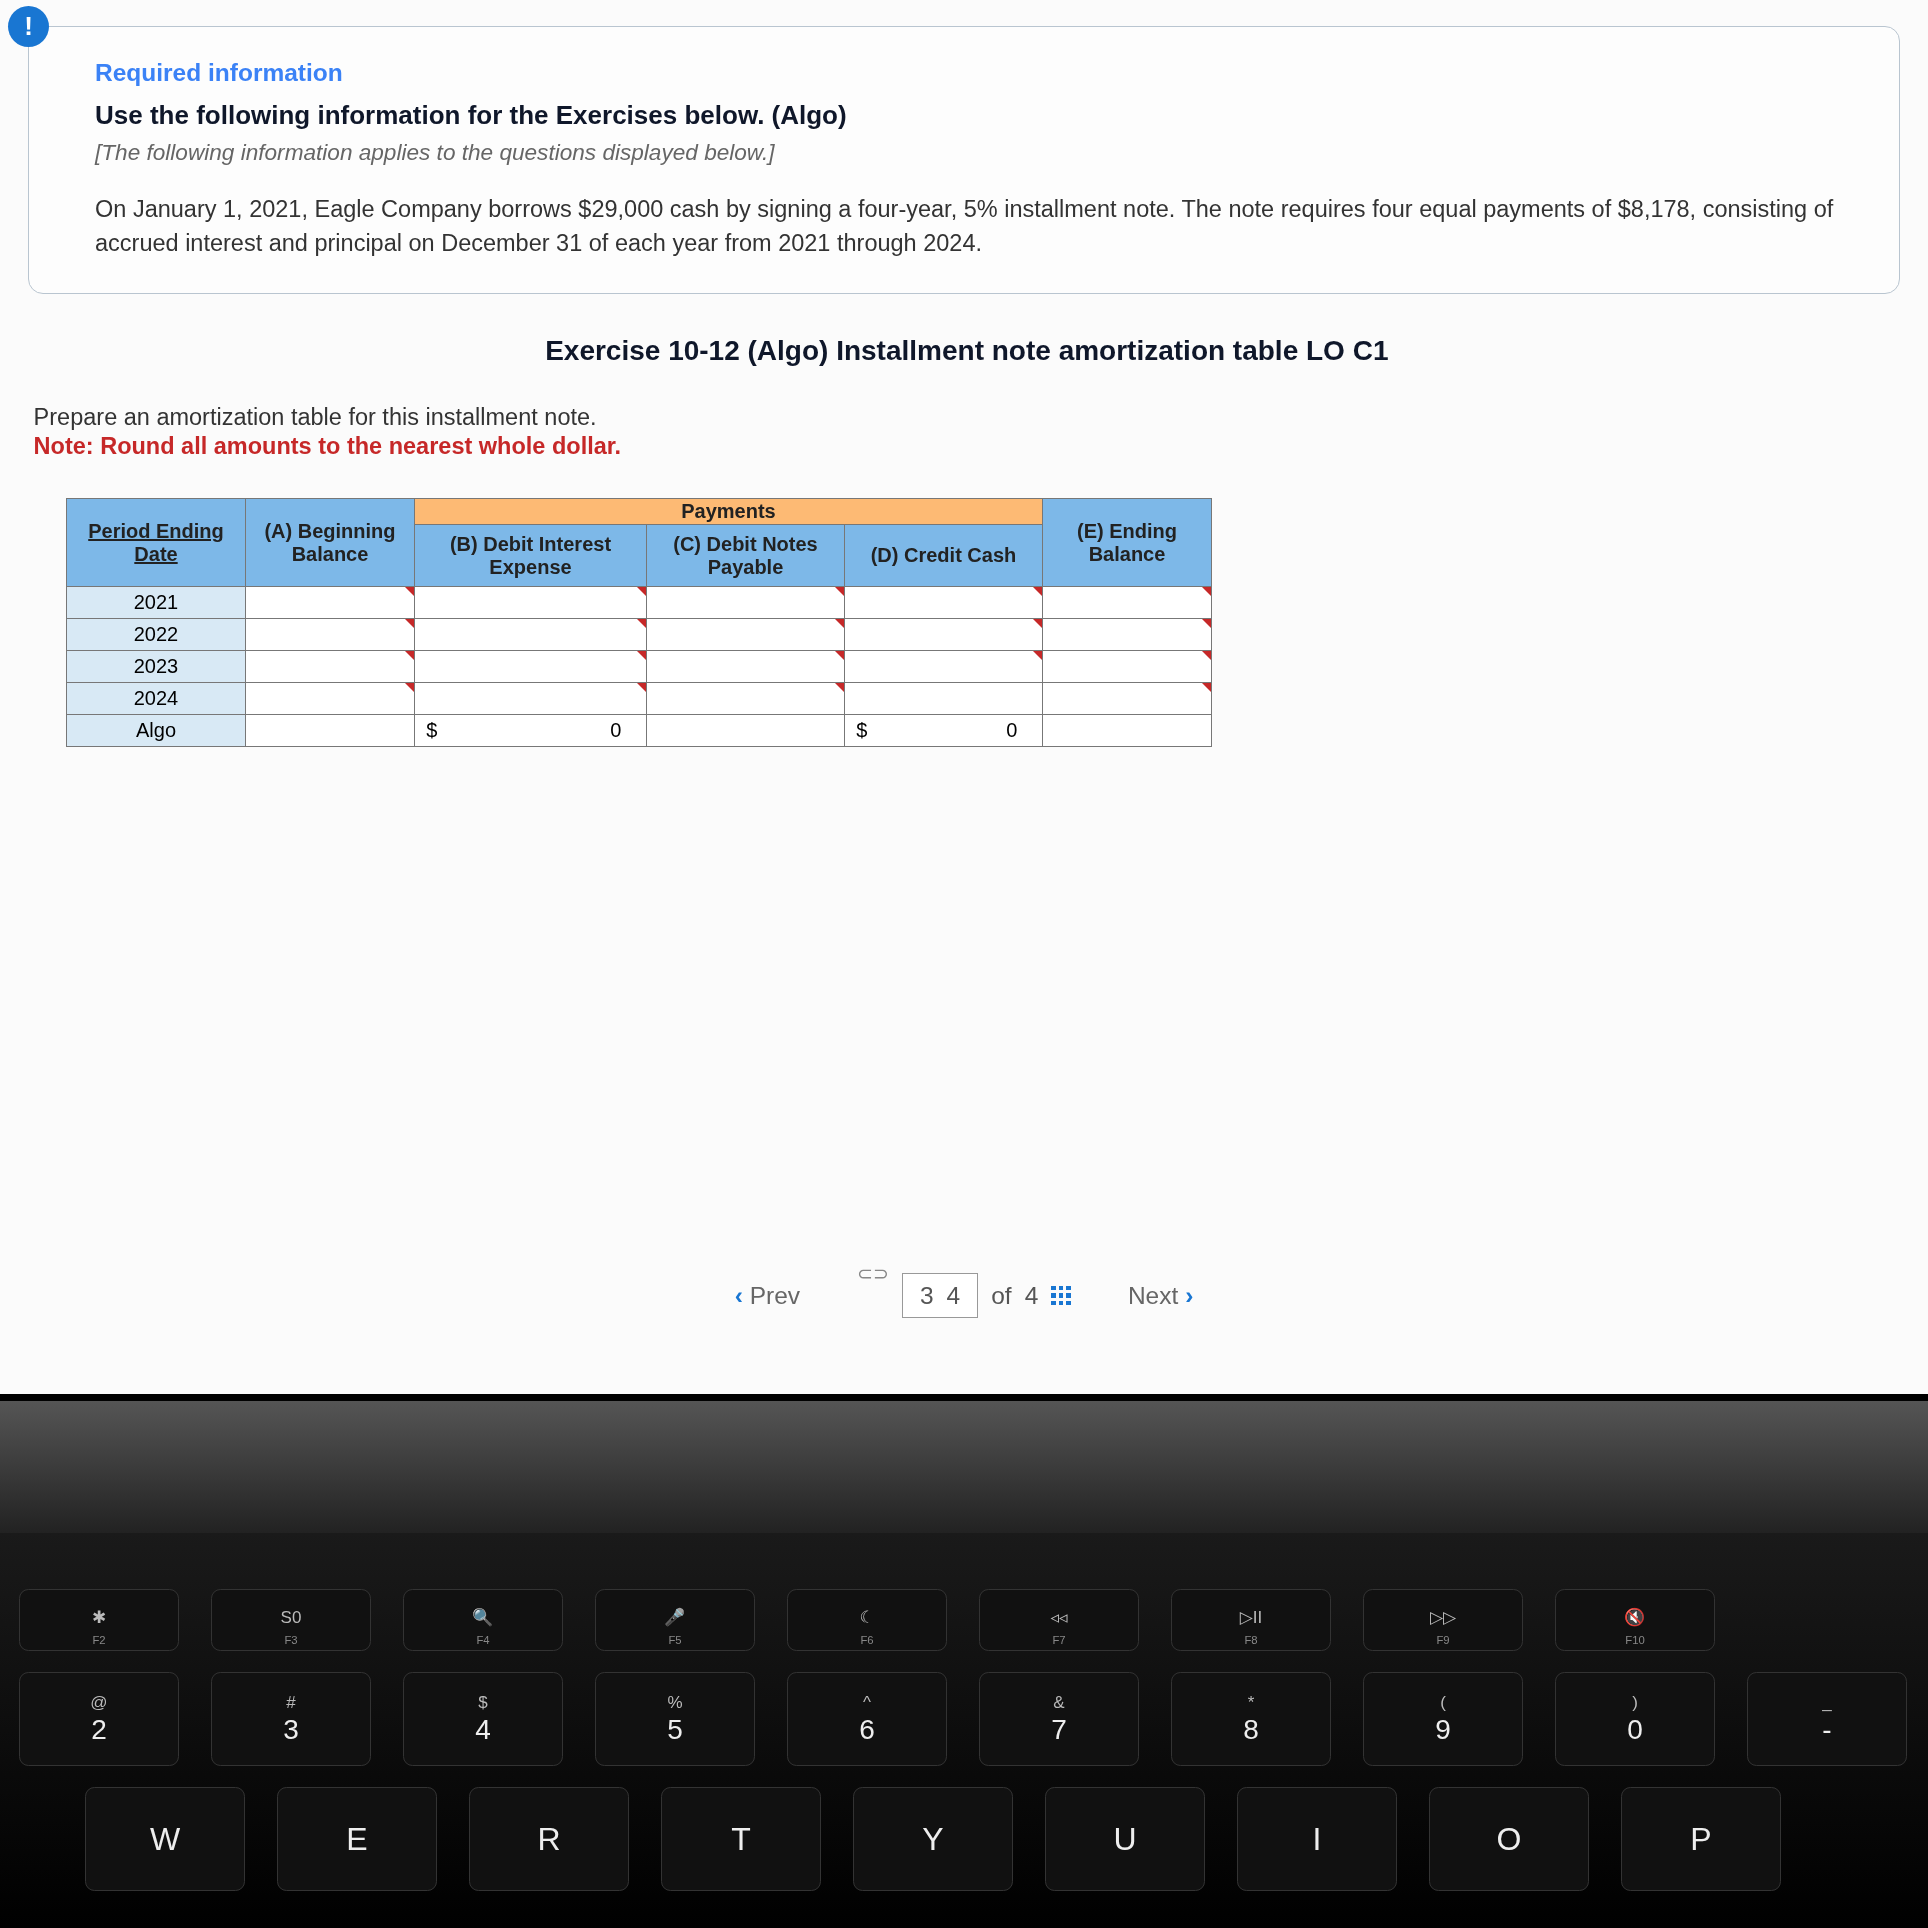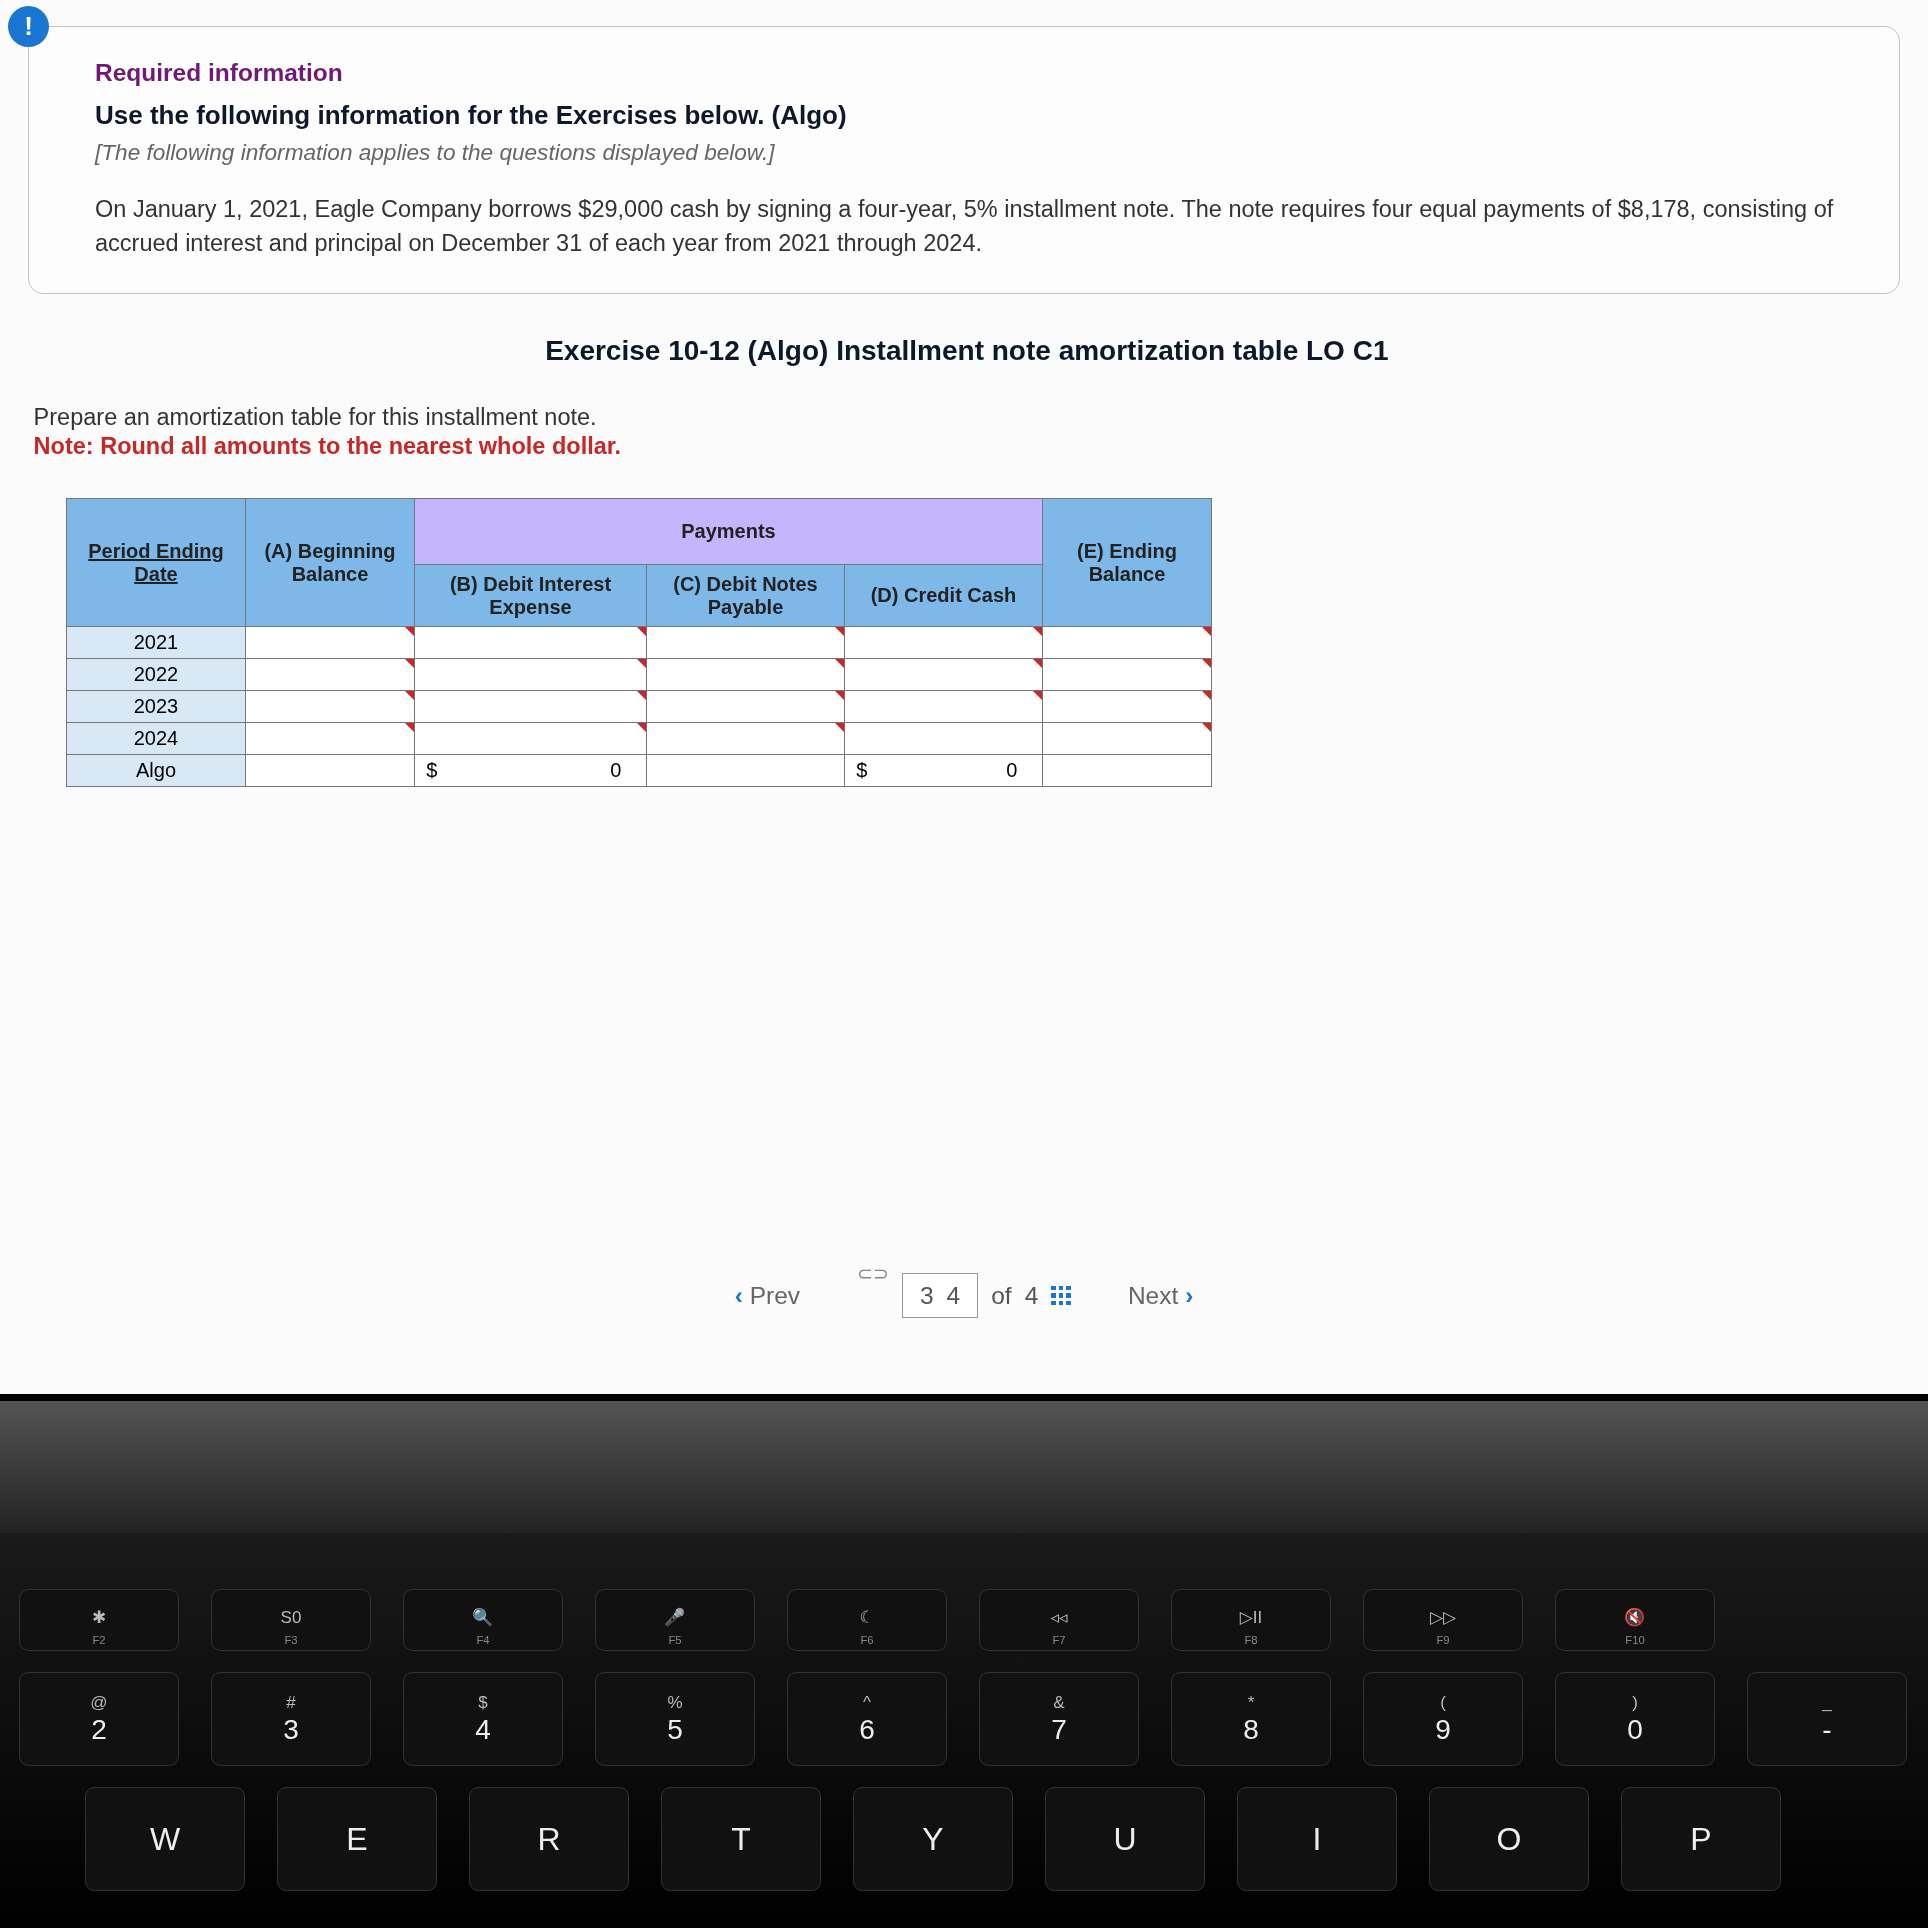--- a/index.html
+++ b/index.html
@@ -34,21 +34,21 @@
     border-radius: 50%;
     background: #1976d2;
     color: #fff;
     display: flex;
     align-items: center;
     justify-content: center;
     font-size: 26px;
     font-weight: bold;
   }
   .info-heading {
-    color: #701a75;
+    color: #3b82f6;
     font-weight: bold;
     font-size: 24.5px;
     margin-bottom: 13px;
   }
   .info-sub {
     color: #0f172a;
     font-weight: bold;
     font-size: 26px;
     margin-bottom: 9.4px;
   }
@@ -96,22 +96,22 @@
     text-align: center;
     vertical-align: middle;
   }
   .amort-table th {
     background: #7db8e8;
     color: #222;
     font-weight: bold;
     padding: 7.5px 5.6px;
   }
   .amort-table th.group {
-    background: #c4b5fd;
-    padding: 21px;
+    background: #fdba74;
+    padding: 1px;
   }
   .amort-table td {
     background: #fff;
     height: 32px;
     padding: 2.8px 5.6px;
   }
   .amort-table td.label {
     background: #d8e9f5;
     font-weight: normal;
   }

